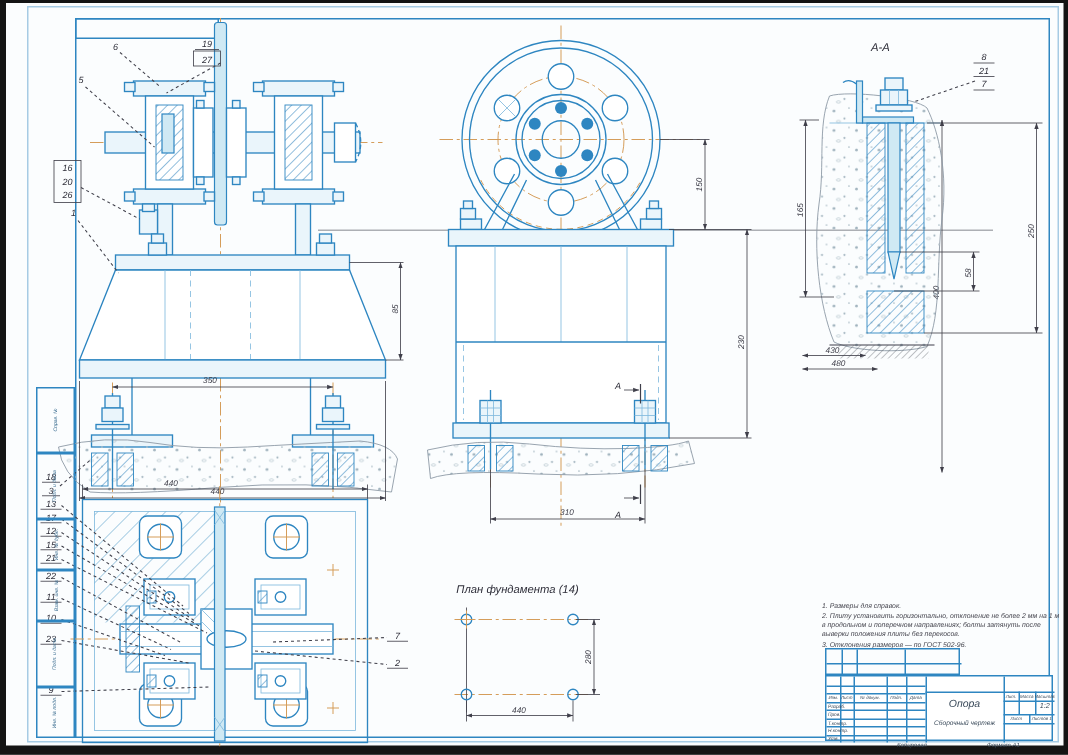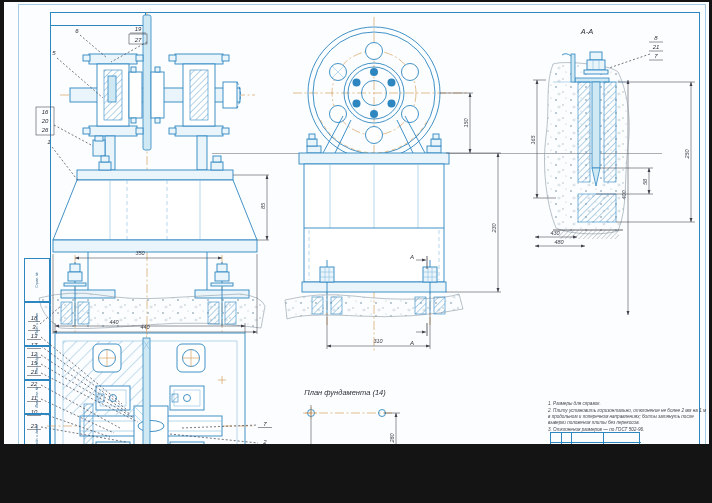--- a/index.html
+++ b/index.html
@@ -1,16 +1,16 @@
 <!DOCTYPE html>
 <html><head>
 <meta charset="utf-8">
 <style>
   html,body{margin:0;padding:0;background:#141414;}
-  #stage{position:relative;width:712px;height:444px;background:#141414;overflow:hidden;
+  #stage{position:relative;width:712px;height:503px;background:#141414;overflow:hidden;
          font-family:"Liberation Sans",sans-serif;}
   #sheet{position:absolute;left:4px;top:2px;width:705px;height:495px;background:#fbfdfe;}
   .abs{position:absolute;}
   .frame{border:1.3px solid #2e86c1;box-sizing:border-box;}
   .thinframe{border:0.5px solid #a6cbe4;box-sizing:border-box;}
   svg text{font-family:"Liberation Sans",sans-serif;}
   .tx{font-style:italic;font-size:5.5px;fill:#3b3b46;}
   .tc{font-style:italic;font-size:6px;fill:#2f2f3a;}
   .tt{font-style:italic;font-size:7.5px;fill:#2f2f3a;}
   .b{stroke:#2e86c1;stroke-width:.9;fill:none}

